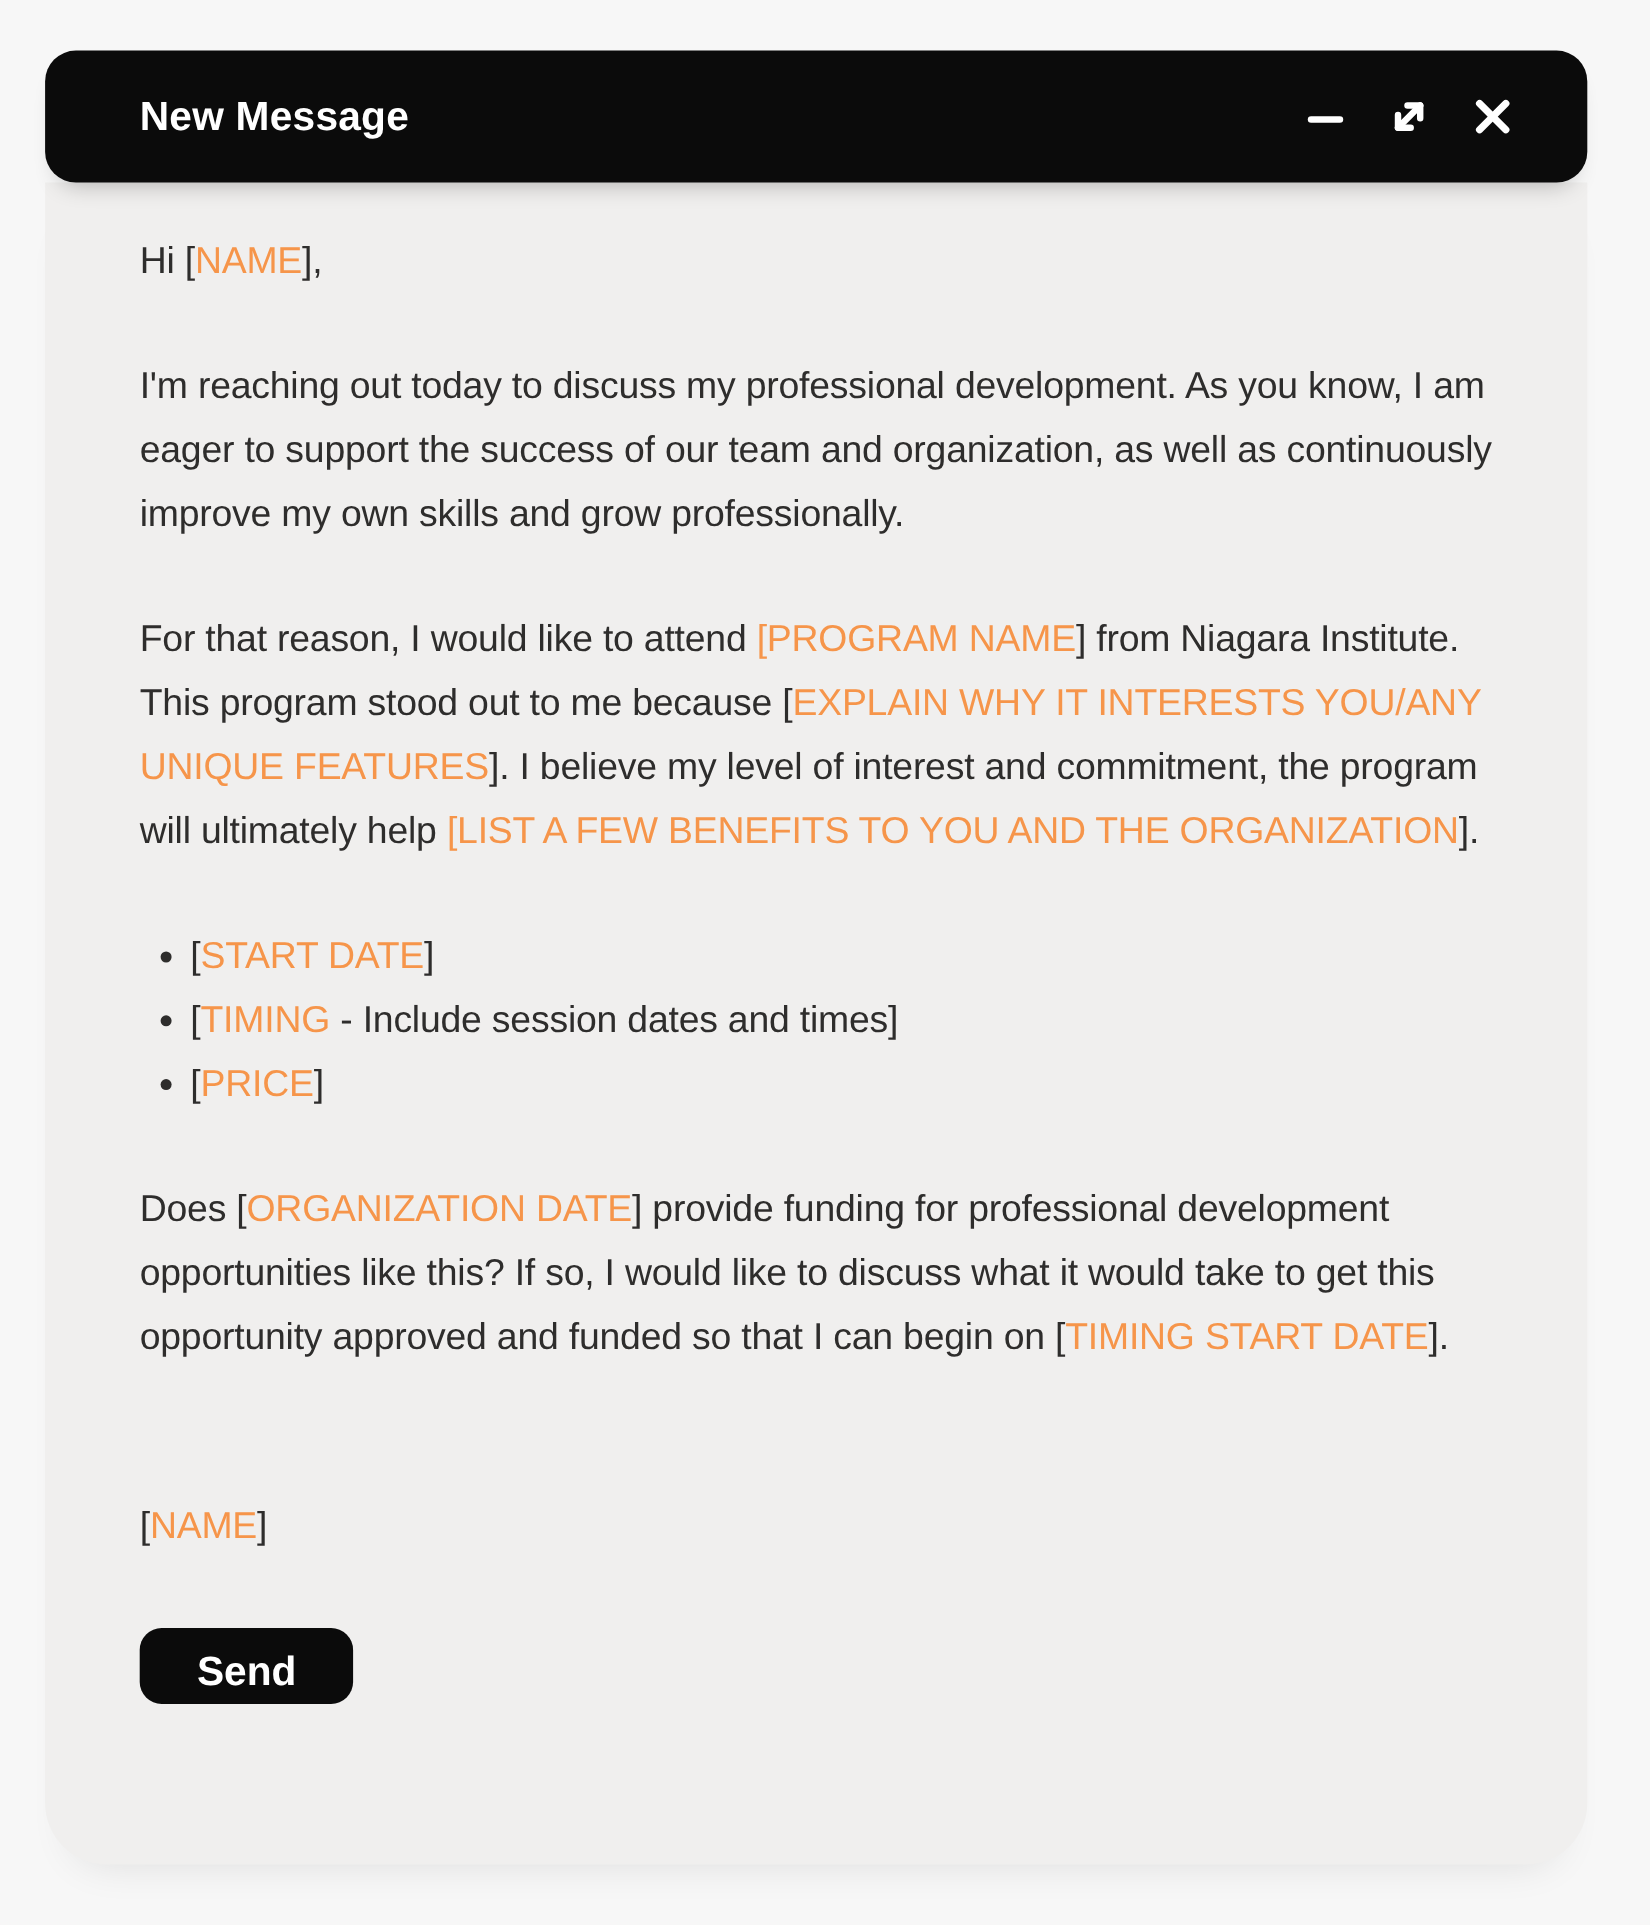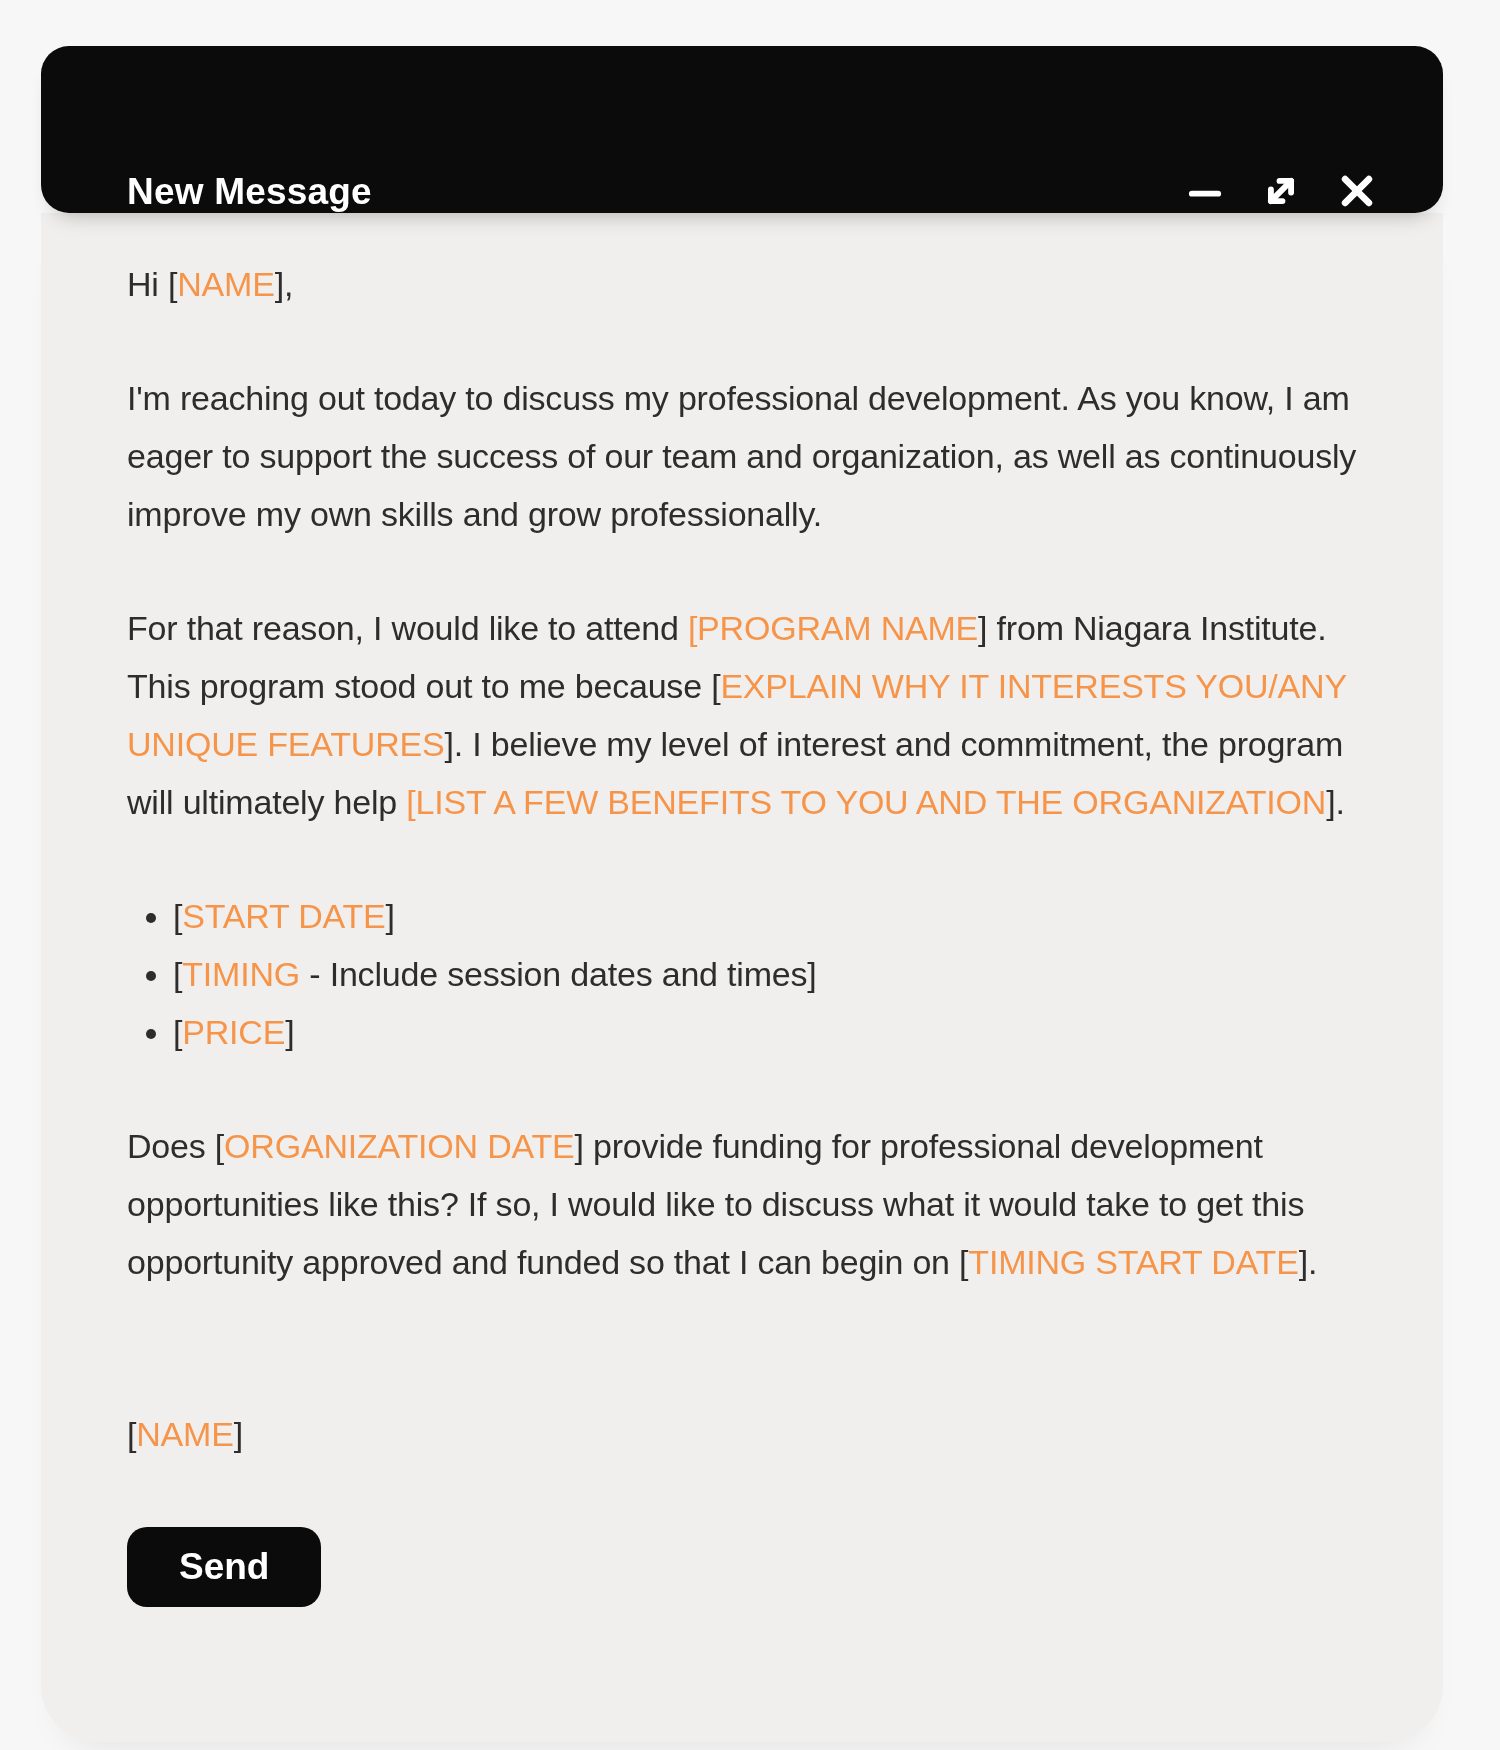--- a/index.html
+++ b/index.html
@@ -15,22 +15,22 @@
   body{
     width:1500px;height:1750px;position:relative;
     background:var(--page-bg);
     font-family:"Liberation Sans", sans-serif;
     color:var(--text);
   }
   .window{
     position:absolute;left:41px;top:46px;width:1402px;
   }
   .titlebar{
-    height:167px;background:var(--bar-bg);border-radius:28px;
-    display:flex;align-items:flex-end;
+    height:120px;background:var(--bar-bg);border-radius:28px;
+    display:flex;align-items:center;
     padding:0 64px 0 86px;
     box-shadow:0 14px 22px -14px rgba(0,0,0,0.30);
     position:relative;z-index:2;
   }
   .titlebar .title{
     color:var(--white);font-size:37px;font-weight:700;letter-spacing:0.2px;
   }
   .controls{margin-left:auto;display:flex;align-items:center;gap:32px;}
   .ctrl{
     width:44px;height:44px;display:flex;align-items:center;justify-content:center;
@@ -52,21 +52,21 @@
   .email-body p{margin:56px 0;}
   .email-body p:first-child{margin-top:0;}
   .email-body p.tight{margin-bottom:0;}
   .email-body ul{
     margin:0;padding-left:46px;list-style:disc;
   }
   .email-body li{line-height:58px;}
   .accent{color:var(--accent);}
   .send-button{
     display:inline-block;margin-top:8px;
-    min-width:188px;height:80px;line-height:80px;
+    min-width:188px;height:69px;line-height:80px;
     padding:0 52px;border:none;border-radius:20px;
     background:var(--bar-bg);color:var(--white);
     font-family:"Liberation Sans", sans-serif;
     font-size:37px;font-weight:700;text-align:center;
     cursor:pointer;
   }
 </style>
 </head>
 <body>
 

